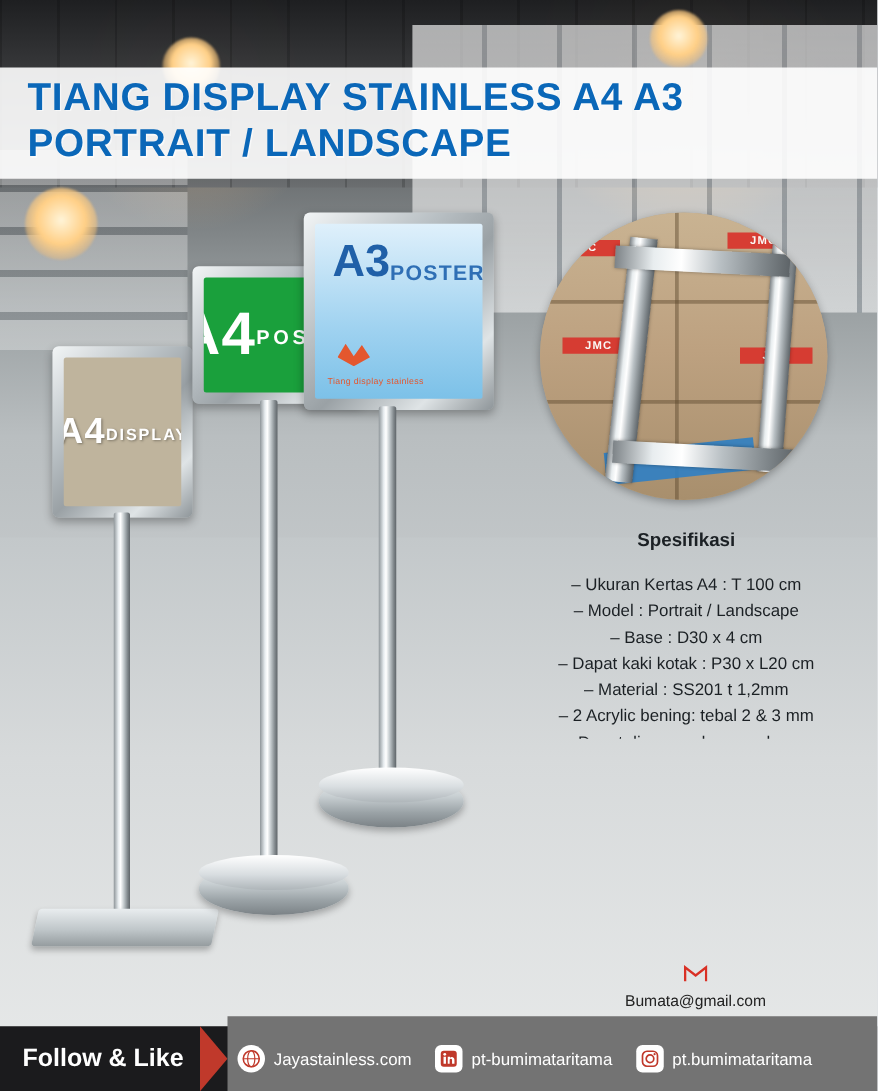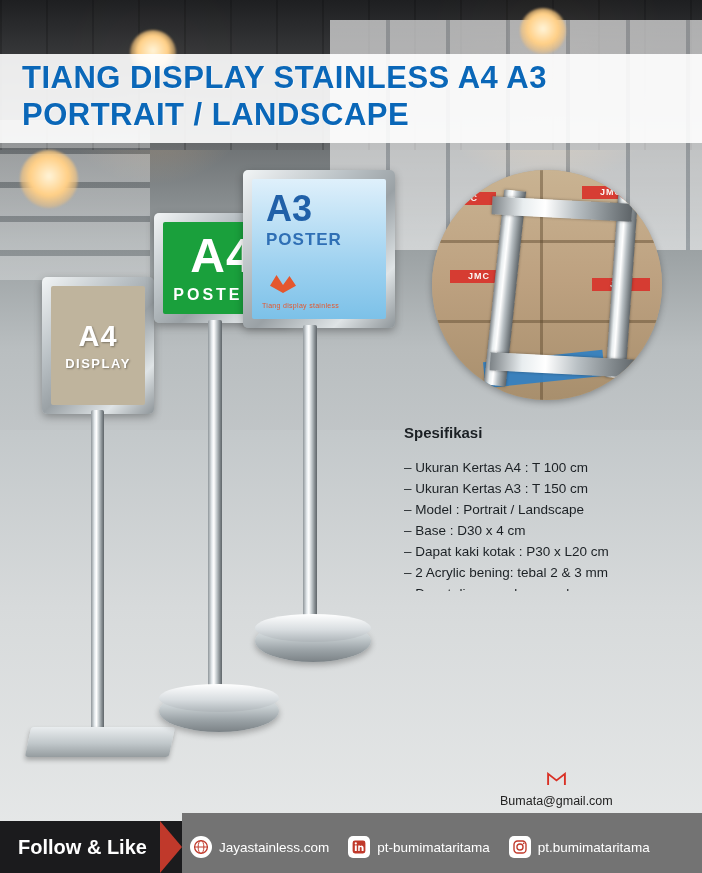--- a/index.html
+++ b/index.html
@@ -156,21 +156,21 @@
     padding: 9px;
     box-sizing: border-box;
     box-shadow: 0 3px 8px rgba(0,0,0,0.3);
   }
   .frame-inner {
     width: 100%; height: 100%;
     border-radius: 2px;
     position: relative;
     overflow: hidden;
     display: flex;
-    flex-direction: column;
+    flex-direction: row;
     align-items: center;
     justify-content: center;
   }
 
   .sheet-a4p { background: #bfb49d; }
   .sheet-a4p .big {
     color: #ffffff;
     font-size: 29px;
     font-weight: bold;
     letter-spacing: 1px;
@@ -212,21 +212,21 @@
     color: #2060a8;
     font-size: 36px;
     font-weight: bold;
     line-height: 1;
   }
   .sheet-a3 .small {
     color: #2f6fb5;
     font-size: 17px;
     font-weight: bold;
     letter-spacing: 1px;
-    margin-top: 3px;
+    margin-top: 18px;
   }
   .sheet-a3 .logo-mark {
     position: absolute;
     left: 18px; bottom: 26px;
     width: 26px; height: 18px;
     background: #e4572e;
     clip-path: polygon(0% 60%, 25% 0%, 50% 55%, 75% 5%, 100% 60%, 50% 100%);
   }
   .sheet-a3 .logo-text {
     position: absolute;
@@ -235,20 +235,21 @@
     font-size: 7px;
     letter-spacing: 0.3px;
   }
 
   
   .specs {
     position: absolute;
     left: 404px; top: 424px;
     width: 290px;
     color: #1b2024;
+    text-align: center;
   }
   .specs h3 {
     margin: 0 0 16px 0;
     font-size: 15px;
     font-weight: bold;
   }
   .specs li {
     list-style: none;
     font-size: 13.5px;
     line-height: 21px;
@@ -401,24 +402,24 @@
     </div>
     <div class="pole" style="left:303px; top:325px; width:14px; height:316px;"></div>
     <div class="base-round" style="left:255px; top:620px; width:116px; height:42px;"></div>
     <div class="base-round-top" style="left:255px; top:614px; width:116px; height:28px;"></div>
   </div>
 
   <div class="specs">
     <h3>Spesifikasi</h3>
     <ul>
       <li>– Ukuran Kertas A4 : T 100 cm</li>
-      <li>– Ukuran Kertas A3 : T 150 cm</li>
       <li>– Model : Portrait / Landscape</li>
       <li>– Base : D30 x 4 cm</li>
       <li>– Dapat kaki kotak : P30 x L20 cm</li>
+      <li>– Material : SS201 t 1,2mm</li>
       <li>– 2 Acrylic bening: tebal 2 &amp; 3 mm</li>
       <li class="clipped">– Dapat di pesan dengan ukuran</li>
     </ul>
   </div>
 
   <div class="email-row">
     <span class="gmail-icon">
       <svg viewBox="0 0 20 15" width="19" height="14">
         <path d="M1 14 L1 2 L10 9 L19 2 L19 14" fill="none" stroke="#d93025" stroke-width="2"></path>
       </svg>

